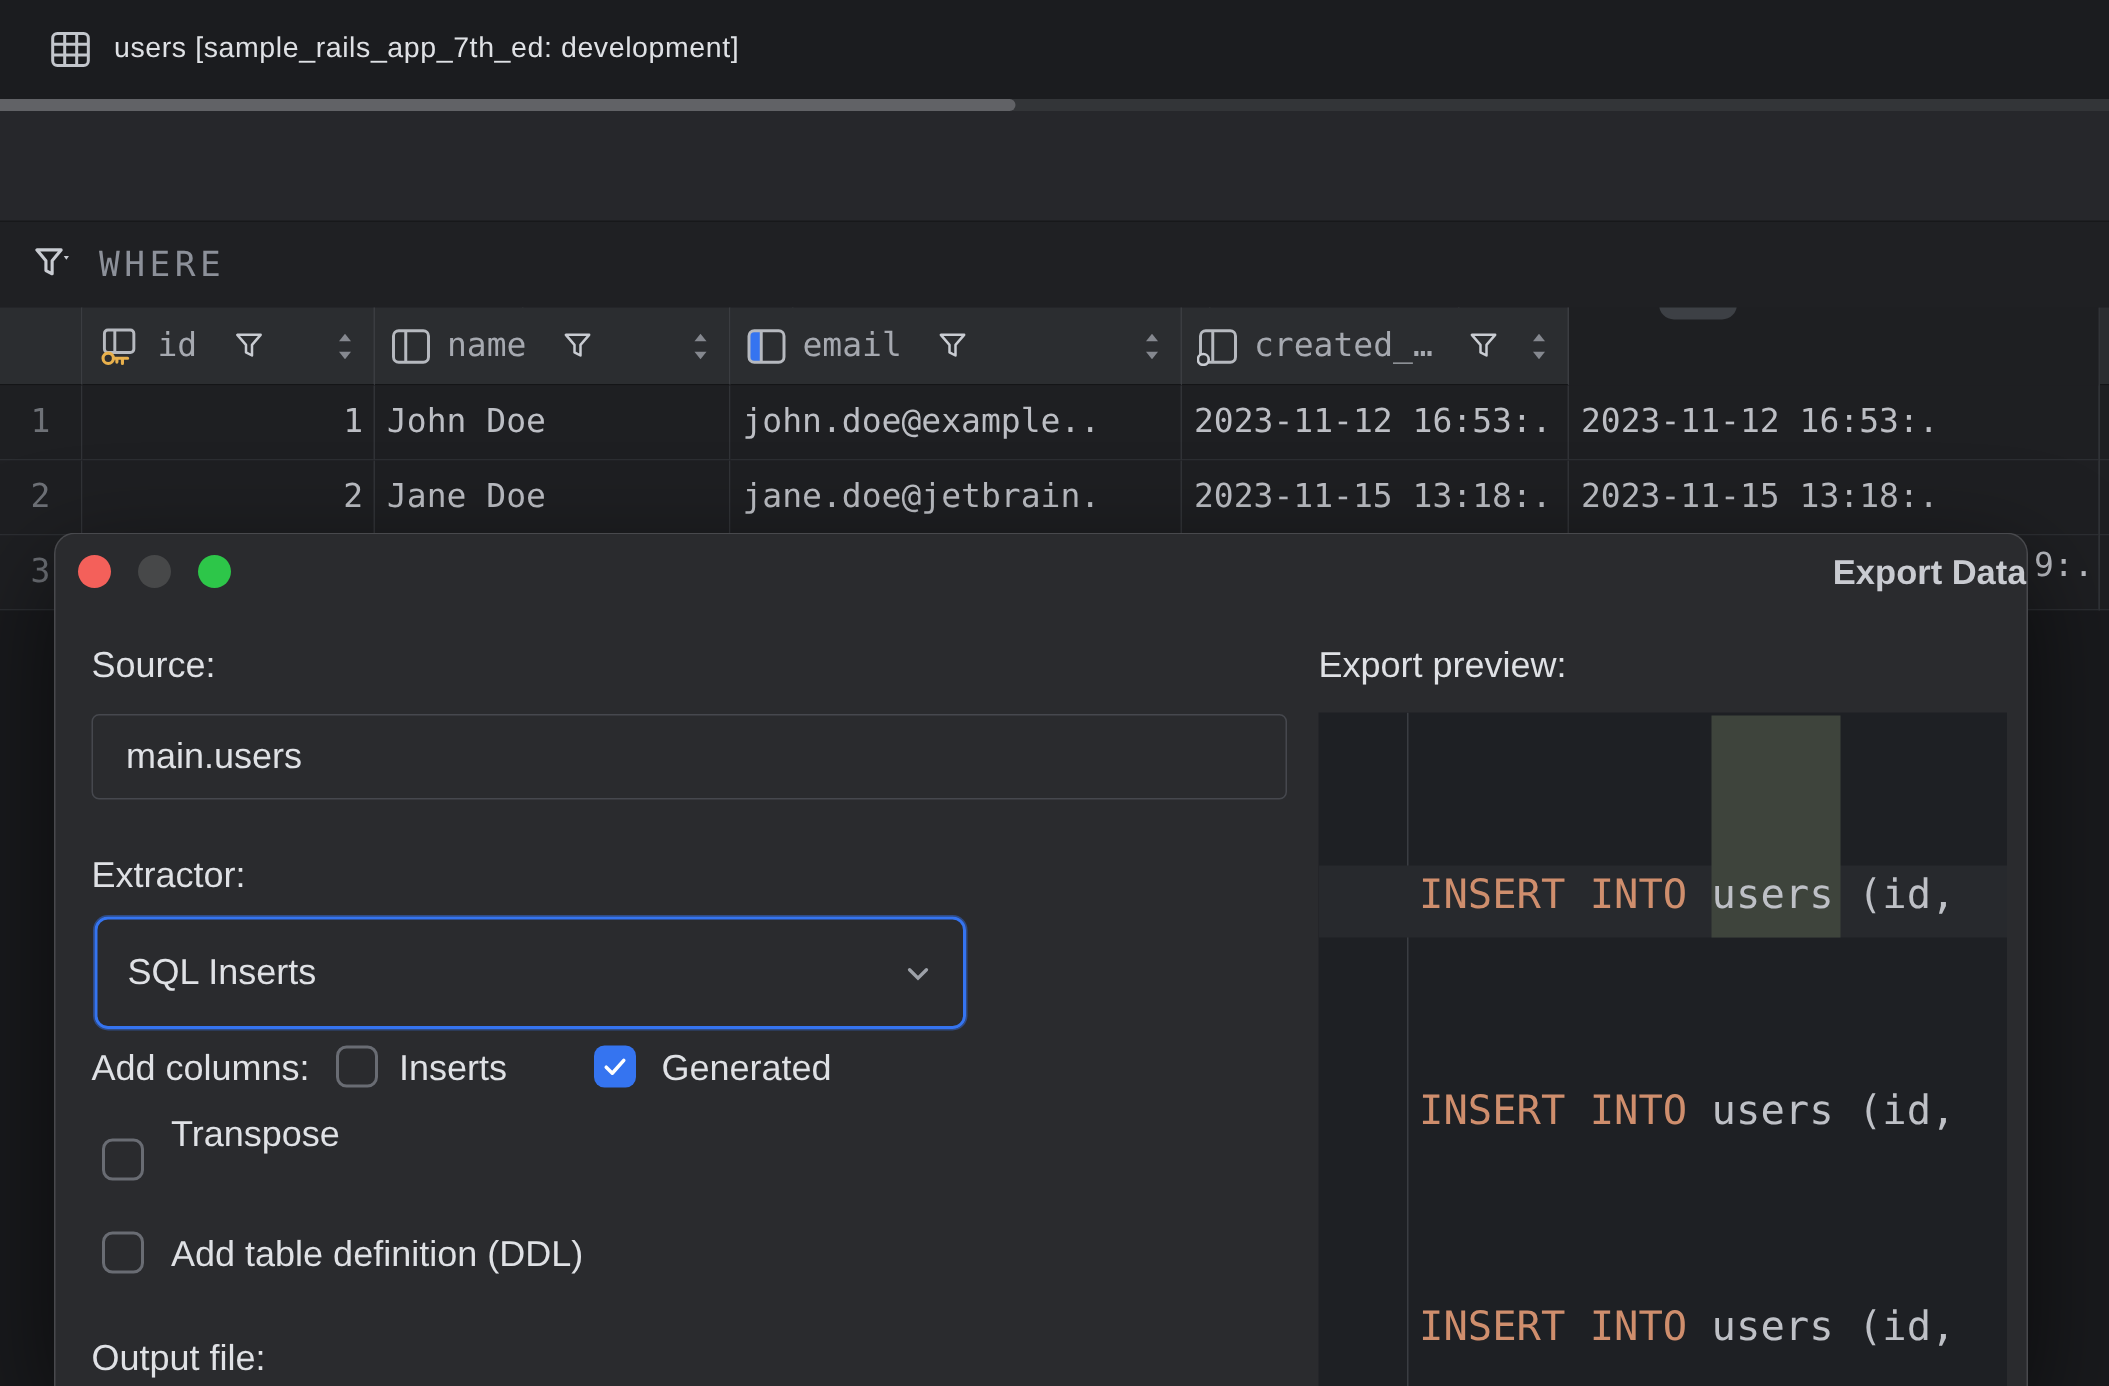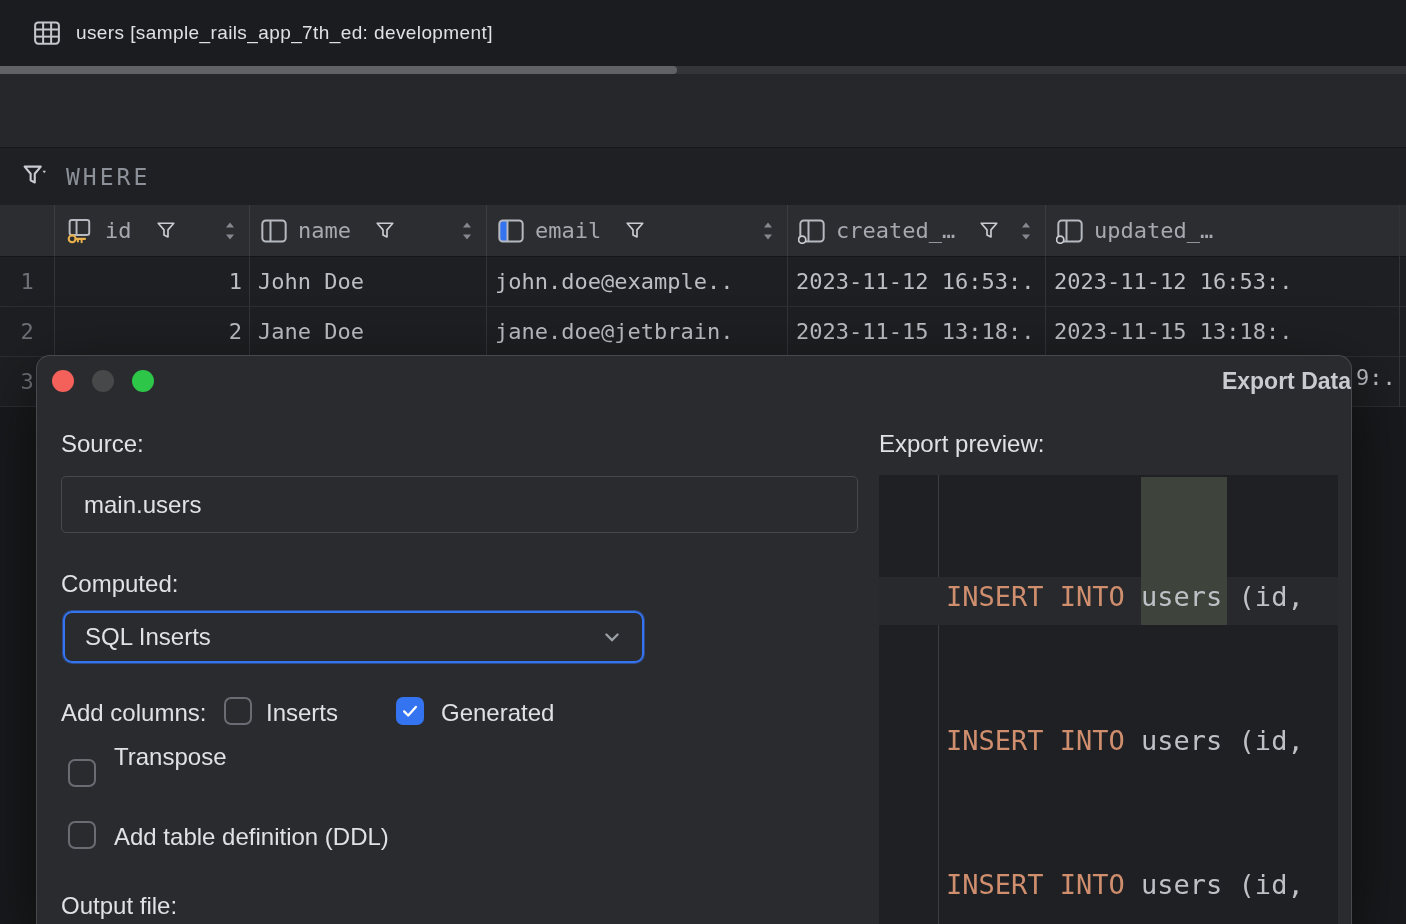--- a/index.html
+++ b/index.html
@@ -310,31 +310,20 @@
         </svg>
     </span>
     <span class="sort">
       <svg width="14" height="22" viewBox="0 0 14 22">
           <path d="M7 2.5l4 5H3z" fill="#85888f"></path>
           <path d="M7 19.5l-4-5h8z" fill="#85888f"></path>
         </svg>
     </span>
   </div>
 
-  <div class="hc mono" style="left:1046px;width:354px">
-    <span>
-      <svg width="28" height="26" viewBox="0 0 24 22" fill="none">
-          <rect x="2" y="2" width="20" height="18" rx="3" stroke="#b6b9bf" stroke-width="1.7"></rect>
-          <line x1="9" y1="2" x2="9" y2="20" stroke="#b6b9bf" stroke-width="1.7"></line>
-          <circle cx="3.6" cy="18.4" r="3.1" fill="#2b2d30" stroke="#c9ccd2" stroke-width="1.5"></circle>
-        </svg>
-    </span>
-    <span>updated_…</span>
-
-  </div>
   <div class="hc" style="left:1400px;width:6px;border-right:none"></div>
 
   <div class="rc mono numcol" style="left:0;top:257px;width:55px">
       <span>1</span>
     </div>
   <div class="rc mono idval" style="left:55px;top:257px;width:195px">
       <span>1</span>
     </div>
   <div class="rc mono" style="left:250px;top:257px;width:237px">
       <span>John Doe</span>
@@ -384,22 +373,22 @@
     <div class="light" style="left:15px;background:#f4605a"></div>
     <div class="light" style="left:55px;background:#474849"></div>
     <div class="light" style="left:95px;background:#2dc649"></div>
     <div class="dlg-title">Export Data</div>
 
     <div class="dlabel" style="left:24px;top:74px">Source:</div>
     <div class="dinput" style="left:24px;top:120px;width:797px;height:57px">
       <span>main.users</span>
     </div>
 
-    <div class="dlabel" style="left:24px;top:214px">Computed:</div>
-    <div class="dselect" style="left:26px;top:255px;width:581px;height:52px">
+    <div class="dlabel" style="left:24px;top:214px">Extractor:</div>
+    <div class="dselect" style="left:26px;top:255px;width:581px;height:75px">
       <span>SQL Inserts</span>
       <span class="chev">
         <svg width="20" height="20" viewBox="0 0 16 16" fill="none" stroke="#9da1a8" stroke-width="1.8" stroke-linecap="round">
             <path d="M3.5 6l4.5 4.5L12.5 6"></path>
           </svg>
       </span>
     </div>
 
     <div class="dlabel" style="left:24px;top:343px">Add columns:</div>
     <div class="cb" style="left:187px;top:341px"></div>

